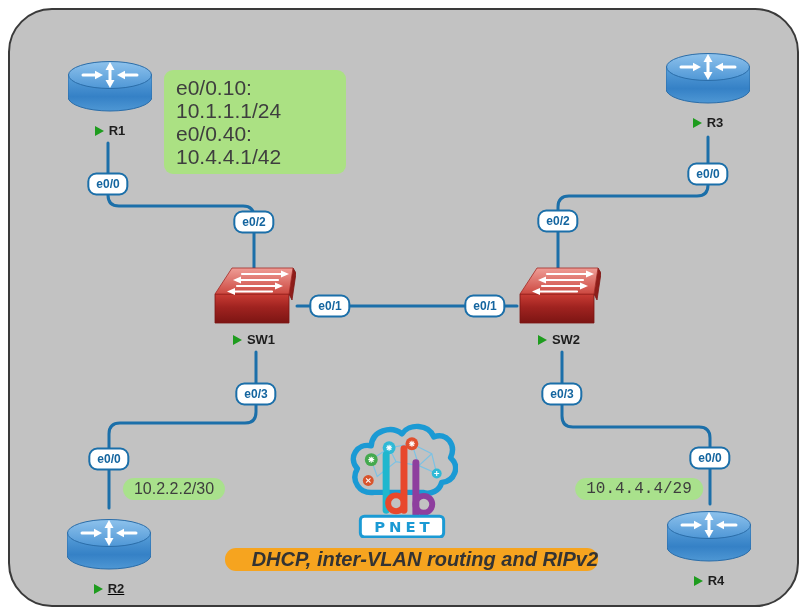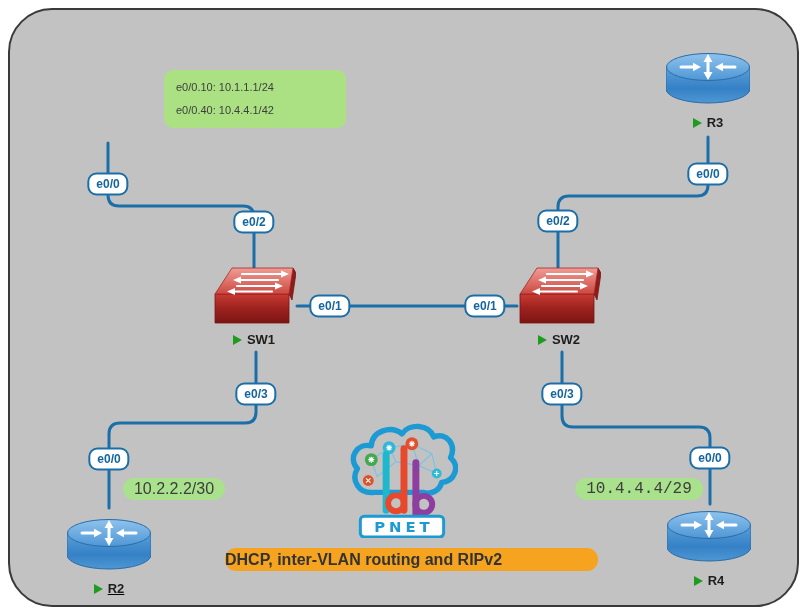--- a/index.html
+++ b/index.html
@@ -10,26 +10,26 @@
   .node{position:absolute;width:84px;display:flex;flex-direction:column;align-items:center;}
   .node.router{gap:11px;}
   .node.switch{gap:8px;}
   .node-label{display:flex;align-items:center;gap:5px;font-weight:bold;font-size:13px;color:#1d1d1d;}
   .tri{width:0;height:0;border-left:9px solid #1e9c1e;border-top:5.5px solid transparent;
     border-bottom:5.5px solid transparent;}
   .iface{position:absolute;transform:translate(-50%,-50%);background:#ffffff;
     border:2px solid #1b6fa9;border-radius:9px;color:#14659f;font-weight:bold;
     font-size:12px;padding:2px 7px;white-space:nowrap;line-height:15px;}
   .subnote{position:absolute;left:154px;top:60px;width:158px;background:#abe183;
-    border-radius:9px;padding:6px 12px;font-size:11px;line-height:23px;color:#3e3e3e;}
+    border-radius:9px;padding:6px 12px;font-size:21px;line-height:23px;color:#3e3e3e;}
   .ip-pill{position:absolute;transform:translate(-50%,-50%);background:#a9e18c;
     border-radius:12px;padding:2px 11px;font-size:16px;color:#3e3e3e;white-space:nowrap;}
   .banner{position:absolute;left:215px;top:538px;width:373px;height:23px;
-    background:#f6a41f;border-radius:11px;text-align:left;line-height:23px;
-    font-weight:bold;font-size:16px;color:#333333;}
+    background:#f6a41f;border-radius:11px;text-align:right;line-height:23px;
+    font-weight:bold;font-size:20px;color:#333333;font-style:italic;}
   .logo{position:absolute;left:334px;top:409px;width:114px;height:119px;}
 </style>
 </head>
 <body>
 
 <div class="canvas">
 
   <svg width="0" height="0" style="position:absolute">
     <defs>
       <linearGradient id="gRTop" x1="0" y1="0" x2="0" y2="1">
@@ -56,20 +56,39 @@
   <svg class="links" viewBox="0 0 807 614">
     <g fill="none" stroke="#1b6fa9" stroke-width="3" stroke-linecap="round">
       <path d="M98,133 L98,185 Q98,196 109,196 L233,196 Q244,196 244,207 L244,258"></path>
       <path d="M698,127 L698,175 Q698,186 687,186 L559,186 Q548,186 548,197 L548,258"></path>
       <path d="M287,296 L507,296"></path>
       <path d="M246,342 L246,402 Q246,413 235,413 L110,413 Q99,413 99,424 L99,498"></path>
       <path d="M552,342 L552,406 Q552,417 563,417 L689,417 Q700,417 700,428 L700,494"></path>
     </g>
   </svg>
 
+  <div class="node router" style="left:58px;top:50px;">
+    <svg width="84" height="52" viewBox="0 0 84 52">
+      <path d="M0,15 L0,37 A42,14 0 0 0 84,37 L84,15 Z" fill="url(#gRBody)" stroke="#2b6da8" stroke-width="1"></path>
+      <ellipse cx="42" cy="15" rx="41.5" ry="13.5" fill="url(#gRTop)" stroke="#2b6da8" stroke-width="1"></ellipse>
+      <g stroke="#ffffff" stroke-width="3" stroke-linecap="round" fill="#ffffff">
+        <path d="M42,10 L42,20"></path>
+          <path d="M15,15 L28,15"></path>
+          <path d="M69,15 L56,15"></path>
+        <path d="M42,2 L37.5,10 L46.5,10 Z" stroke="none"></path>
+        <path d="M42,28 L37.5,20 L46.5,20 Z" stroke="none"></path>
+        <path d="M35,15 L27,10.8 L27,19.2 Z" stroke="none"></path>
+        <path d="M49,15 L57,10.8 L57,19.2 Z" stroke="none"></path>
+      </g>
+    </svg>
+    <div class="node-label">
+      <span class="tri"></span>
+      <span>R1</span>
+    </div>
+  </div>
 
   <div class="node router" style="left:656px;top:42px;">
     <svg width="84" height="52" viewBox="0 0 84 52">
       <path d="M0,15 L0,37 A42,14 0 0 0 84,37 L84,15 Z" fill="url(#gRBody)" stroke="#2b6da8" stroke-width="1"></path>
       <ellipse cx="42" cy="15" rx="41.5" ry="13.5" fill="url(#gRTop)" stroke="#2b6da8" stroke-width="1"></ellipse>
       <g stroke="#ffffff" stroke-width="3" stroke-linecap="round" fill="#ffffff">
         <path d="M42,10 L42,20"></path>
           <path d="M15,15 L28,15"></path>
           <path d="M69,15 L56,15"></path>
         <path d="M42,2 L37.5,10 L46.5,10 Z" stroke="none"></path>

